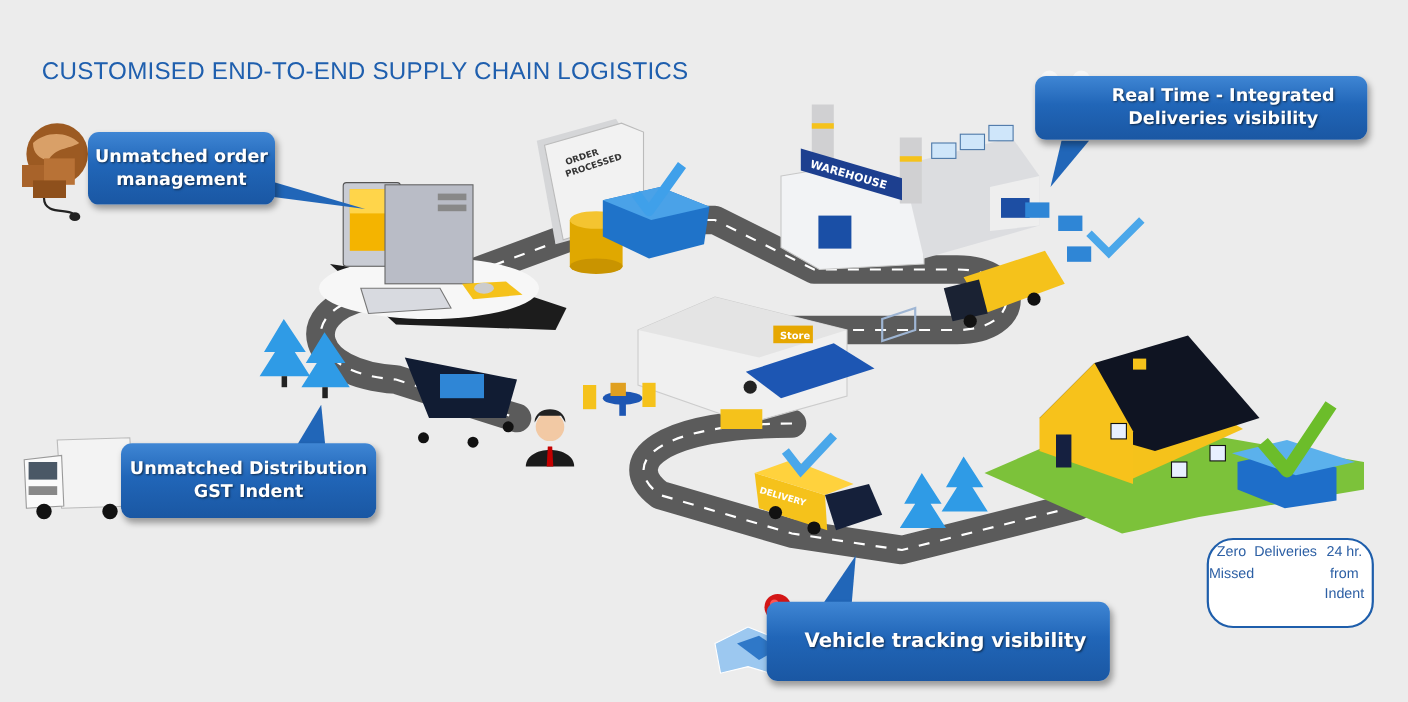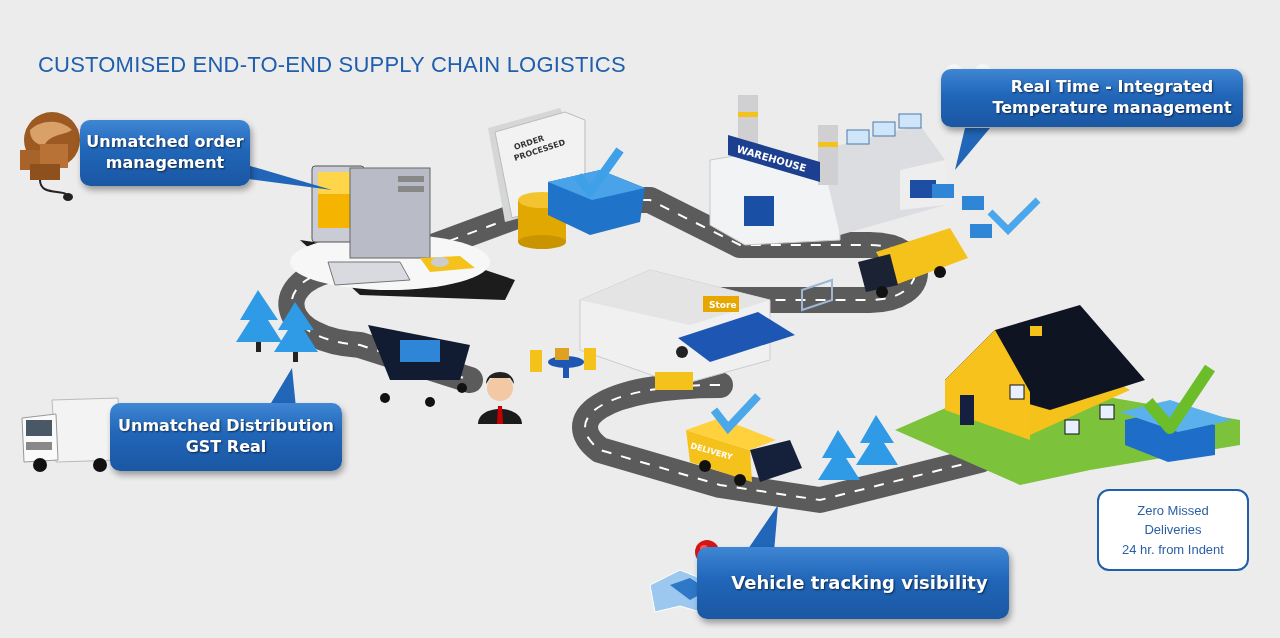--- a/index.html
+++ b/index.html
@@ -1,21 +1,21 @@
 <!DOCTYPE html>
 <html><head>
 <meta charset="utf-8">
 <style>
   html,body{margin:0;padding:0;}
   body{width:1280px;height:638px;background:#ececec;position:relative;overflow:hidden;font-family:"DejaVu Sans","Liberation Sans",sans-serif;}
   .abs{position:absolute;}
   .title{left:38px;top:36px;font-size:22px;color:#1f5fae;letter-spacing:0.2px;font-family:"Liberation Sans",sans-serif;margin-top:16px;}
   .callout{position:absolute;background:linear-gradient(180deg,#3f86d4 0%,#2166b8 45%,#1a57a3 100%);border-radius:10px;box-shadow:2px 4px 6px rgba(0,0,0,0.35);color:#fff;font-weight:bold;text-shadow:1px 1px 2px rgba(0,0,0,0.6);display:flex;flex-direction:column;justify-content:center;align-items:center;text-align:center;font-family:"DejaVu Sans",sans-serif;}
   .callout span{display:block;line-height:1.3;}
-  .info-box{position:absolute;left:1097px;top:489px;width:148px;height:78px;border:2.5px solid #1e5eab;border-radius:12px;background:#fff;color:#2c5fa4;font-size:13px;text-align:center;display:flex;flex-direction:column;justify-content:center;font-family:"Liberation Sans",sans-serif;}
+  .info-box{position:absolute;left:1097px;top:489px;width:148px;height:78px;border:2.5px solid #1e5eab;border-radius:24px;background:#fff;color:#2c5fa4;font-size:13px;text-align:center;display:flex;justify-content:center;font-family:"Liberation Sans",sans-serif;}
   .info-box span{line-height:1.5;}
   svg{position:absolute;left:0;top:0;}
 </style>
 </head>
 <body>
 
 <div class="abs title">CUSTOMISED END-TO-END SUPPLY CHAIN LOGISTICS</div>
 
 <svg width="1280" height="638" viewBox="0 0 1280 638">
 
@@ -206,26 +206,26 @@
   </g>
 </svg>
 
 <div class="callout" style="left:80px;top:120px;width:170px;height:66px;font-size:16px;">
   <span>Unmatched order</span>
   <span>management</span>
 </div>
 
 <div class="callout" style="left:941px;top:69px;width:302px;height:58px;font-size:16px;padding-left:40px;box-sizing:border-box;">
   <span>Real Time - Integrated</span>
-  <span>Temperature management</span>
+  <span>Deliveries visibility</span>
 </div>
 
 <div class="callout" style="left:110px;top:403px;width:232px;height:68px;font-size:16px;box-sizing:border-box;">
   <span>Unmatched Distribution</span>
-  <span>GST Real</span>
+  <span>GST Indent</span>
 </div>
 
 <div class="callout" style="left:697px;top:547px;width:312px;height:72px;font-size:18px;padding-left:13px;box-sizing:border-box;">
   <span>Vehicle tracking visibility</span>
 </div>
 
 <div class="info-box">
   <span>Zero Missed</span>
   <span>Deliveries</span>
   <span>24 hr. from Indent</span>

